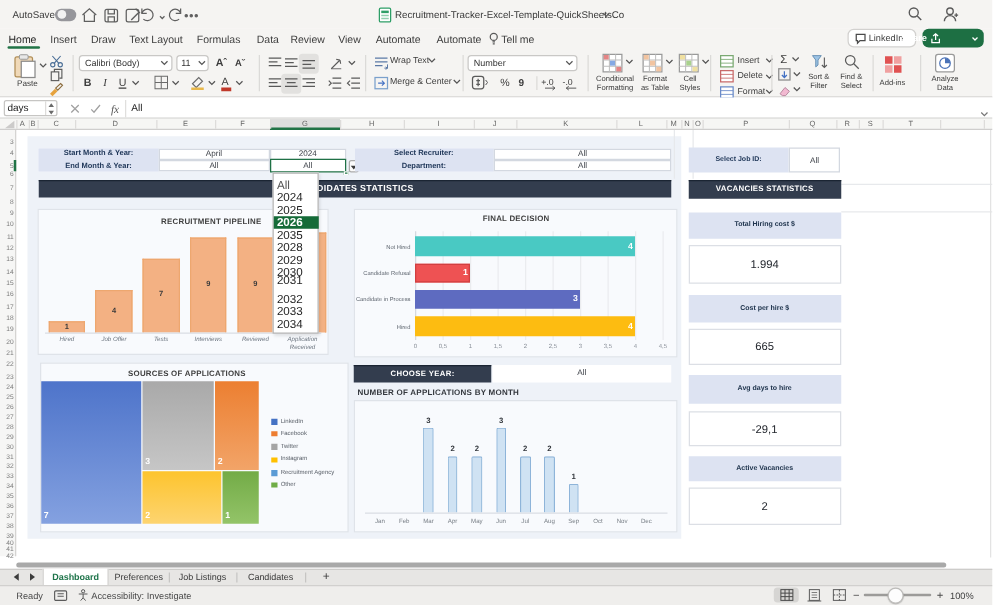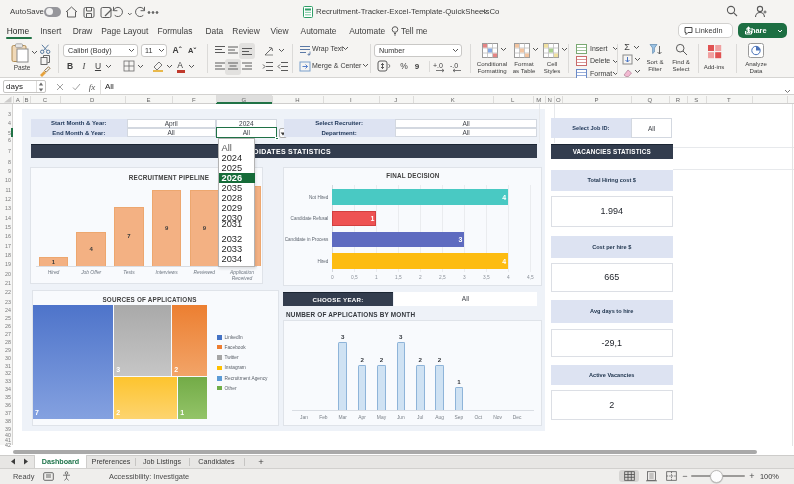--- a/index.html
+++ b/index.html
@@ -49,21 +49,21 @@
   </svg>
 <svg width="14" height="13" style="left:754px;top:4.5px" viewBox="0 0 14 13" fill="none" stroke="#5a5a5a" stroke-width="1.1">
 <circle cx="6" cy="4" r="2.6"></circle>
     <path d="M1.5 12 a4.5 4.5 0 0 1 9 0"></path>
     <path d="M11 5.5 v3 M9.5 7 h3" stroke-width="1"></path>
   </svg>
 <div style="left:0px;top:22.5px;width:794px;height:17.5px;background:#f5f4f2;"></div>
 <div class="t" style="left:2.5999999999999996px;top:23px;width:30.8px;height:15px;font-size:8.4px;font-weight:normal;color:#262626;">Home</div>
 <div class="t" style="left:30.199999999999996px;top:23px;width:41.2px;height:15px;font-size:8.4px;color:#3e3e3e;">Insert</div>
 <div class="t" style="left:67.19999999999999px;top:23px;width:30.8px;height:15px;font-size:8.4px;color:#3e3e3e;">Draw</div>
-<div class="t" style="left:91.19999999999999px;top:23px;width:67.2px;height:15px;font-size:8.4px;color:#3e3e3e;">Page Layout</div>
+<div class="t" style="left:91.19999999999999px;top:23px;width:67.2px;height:15px;font-size:8.4px;color:#3e3e3e;">Text Layout</div>
 <div class="t" style="left:149.1px;top:23px;width:51.6px;height:15px;font-size:8.4px;color:#3e3e3e;">Formulas</div>
 <div class="t" style="left:198.9px;top:23px;width:30.8px;height:15px;font-size:8.4px;color:#3e3e3e;">Data</div>
 <div class="t" style="left:225.5px;top:23px;width:41.2px;height:15px;font-size:8.4px;color:#3e3e3e;">Review</div>
 <div class="t" style="left:264.20000000000005px;top:23px;width:30.8px;height:15px;font-size:8.4px;color:#3e3e3e;">View</div>
 <div class="t" style="left:292.7px;top:23px;width:51.6px;height:15px;font-size:8.4px;color:#3e3e3e;">Automate</div>
 <div class="t" style="left:338.8px;top:23px;width:56.800000000000004px;height:15px;font-size:8.4px;color:#3e3e3e;">Automate</div>
 <div style="left:5.5px;top:37.3px;width:26px;height:2px;background:#217346;border-radius:1px;"></div>
 <svg width="8" height="10" style="left:391px;top:26px" viewBox="0 0 8 10" fill="none" stroke="#5a5a5a">
     <circle cx="4" cy="3.5" r="2.8"></circle>
     <path d="M3 7.5 h2 M3.2 9 h1.6"></path>
@@ -71,21 +71,21 @@
 <div class="tl" style="left:401px;top:23px;width:30px;height:15px;font-size:8.4px;color:#3e3e3e;">Tell me</div>
 <div style="left:678px;top:22.8px;width:55px;height:15.5px;background:#fff;border:1px solid #d2d1cf;border-radius:5px;"></div>
 <svg width="9" height="9" style="left:684px;top:26px" viewBox="0 0 9 9" fill="none" stroke="#4a4a4a">
     <path d="M1 1.5 h7 v5 h-4 l-2 2 v-2 h-1 z"></path>
   </svg>
 <div class="tl" style="left:695px;top:22.8px;width:36px;height:15.5px;font-size:7.3px;color:#3c3c3c;">LinkedIn</div>
 <div style="left:738px;top:22.8px;width:49px;height:15.5px;background:#1d6f43;border-radius:5px;"></div>
 <svg width="9" height="9" style="left:744px;top:26px" viewBox="0 0 9 9" fill="none" stroke="#fff">
     <path d="M4.5 6 V1 M2.5 2.8 L4.5 1 l2 1.8 M1.5 5 v3 h6 v-3"></path>
   </svg>
-<div class="tl" style="left:746px;top:22.8px;width:24px;height:15.5px;font-size:7.4px;color:#fff;font-weight:bold;">Share</div>
+<div class="tl" style="left:721px;top:22.8px;width:24px;height:15.5px;font-size:7.4px;color:#fff;font-weight:bold;">Share</div>
 <svg width="6" height="5" style="left:777px;top:28.5px" viewBox="0 0 6 5" fill="none" stroke="#fff">
     <path d="M1 1 l2 2 2-2"></path>
   </svg>
 <div style="left:0px;top:40px;width:794px;height:37.8px;background:#f5f4f2;border-bottom:1px solid #d6d5d3;"></div>
 <svg width="26" height="20" style="left:11px;top:43px" viewBox="0 0 26 20">
 <rect x="1" y="2.5" width="14" height="16" rx="1.5" fill="#f0d9b8" stroke="#b08d55" stroke-width="1"></rect>
 <rect x="4.5" y="0.8" width="7" height="3.6" rx="1" fill="#e8e8e8" stroke="#9a9a9a" stroke-width="0.8"></rect>
 <rect x="6" y="6" width="11" height="13" fill="#fff" stroke="#8a8a8a" stroke-width="1"></rect>
 </svg>
 <svg width="7" height="5" style="left:31px;top:50px" viewBox="0 0 7 5" fill="none" stroke="#555">
@@ -612,21 +612,21 @@
 <div style="left:0px;top:468px;width:794px;height:16px;background:#efeeec;border-top:1px solid #d1d0ce;"></div>
 <div class="tl" style="left:13px;top:468px;width:30px;height:16px;font-size:7.4px;color:#4a4a4a;">Ready</div>
 <svg width="11" height="9" style="left:43px;top:471.5px" viewBox="0 0 11 9" fill="none" stroke="#5a5a5a" stroke-width="0.9">
     <rect x="0.7" y="0.7" width="9.6" height="7.6" rx="1"></rect>
     <path d="M3 3 h5 M3 5 h5"></path>
   </svg>
 <svg width="9" height="10" style="left:62px;top:471px" viewBox="0 0 9 10" fill="none" stroke="#5a5a5a" stroke-width="0.8">
     <circle cx="4.5" cy="2" r="1.3"></circle>
     <path d="M1 4.2 h7 M4.5 4.2 v3 M4.5 7.2 l-2 2.3 M4.5 7.2 l2 2.3"></path>
   </svg>
-<div class="tl" style="left:73px;top:468px;width:120px;height:16px;font-size:7.4px;color:#4a4a4a;margin-left:36px;">Accessibility: Investigate</div>
+<div class="tl" style="left:73px;top:468px;width:120px;height:16px;font-size:7.4px;color:#4a4a4a;">Accessibility: Investigate</div>
 <div style="left:619px;top:469.8px;width:20px;height:12.5px;background:#d6d5d3;border-radius:3px;"></div>
 <svg width="11" height="10" style="left:623.5px;top:471px" viewBox="0 0 11 10" fill="none" stroke="#4a4a4a" stroke-width="0.8">
     <rect x="0.7" y="0.7" width="9.6" height="8.6"></rect>
     <path d="M0.7 3.5 h9.6 M0.7 6.3 h9.6 M4 0.7 v8.6 M7.3 0.7 v8.6"></path>
   </svg>
 <svg width="11" height="10" style="left:646px;top:471px" viewBox="0 0 11 10" fill="none" stroke="#5a5a5a" stroke-width="0.8">
     <rect x="1.5" y="0.7" width="8" height="8.6"></rect>
     <path d="M0 9.8 h11"></path>
     <path d="M3.3 3 h4.4 M3.3 5 h4.4 M3.3 7 h4.4" stroke-width="0.6"></path>
   </svg>

